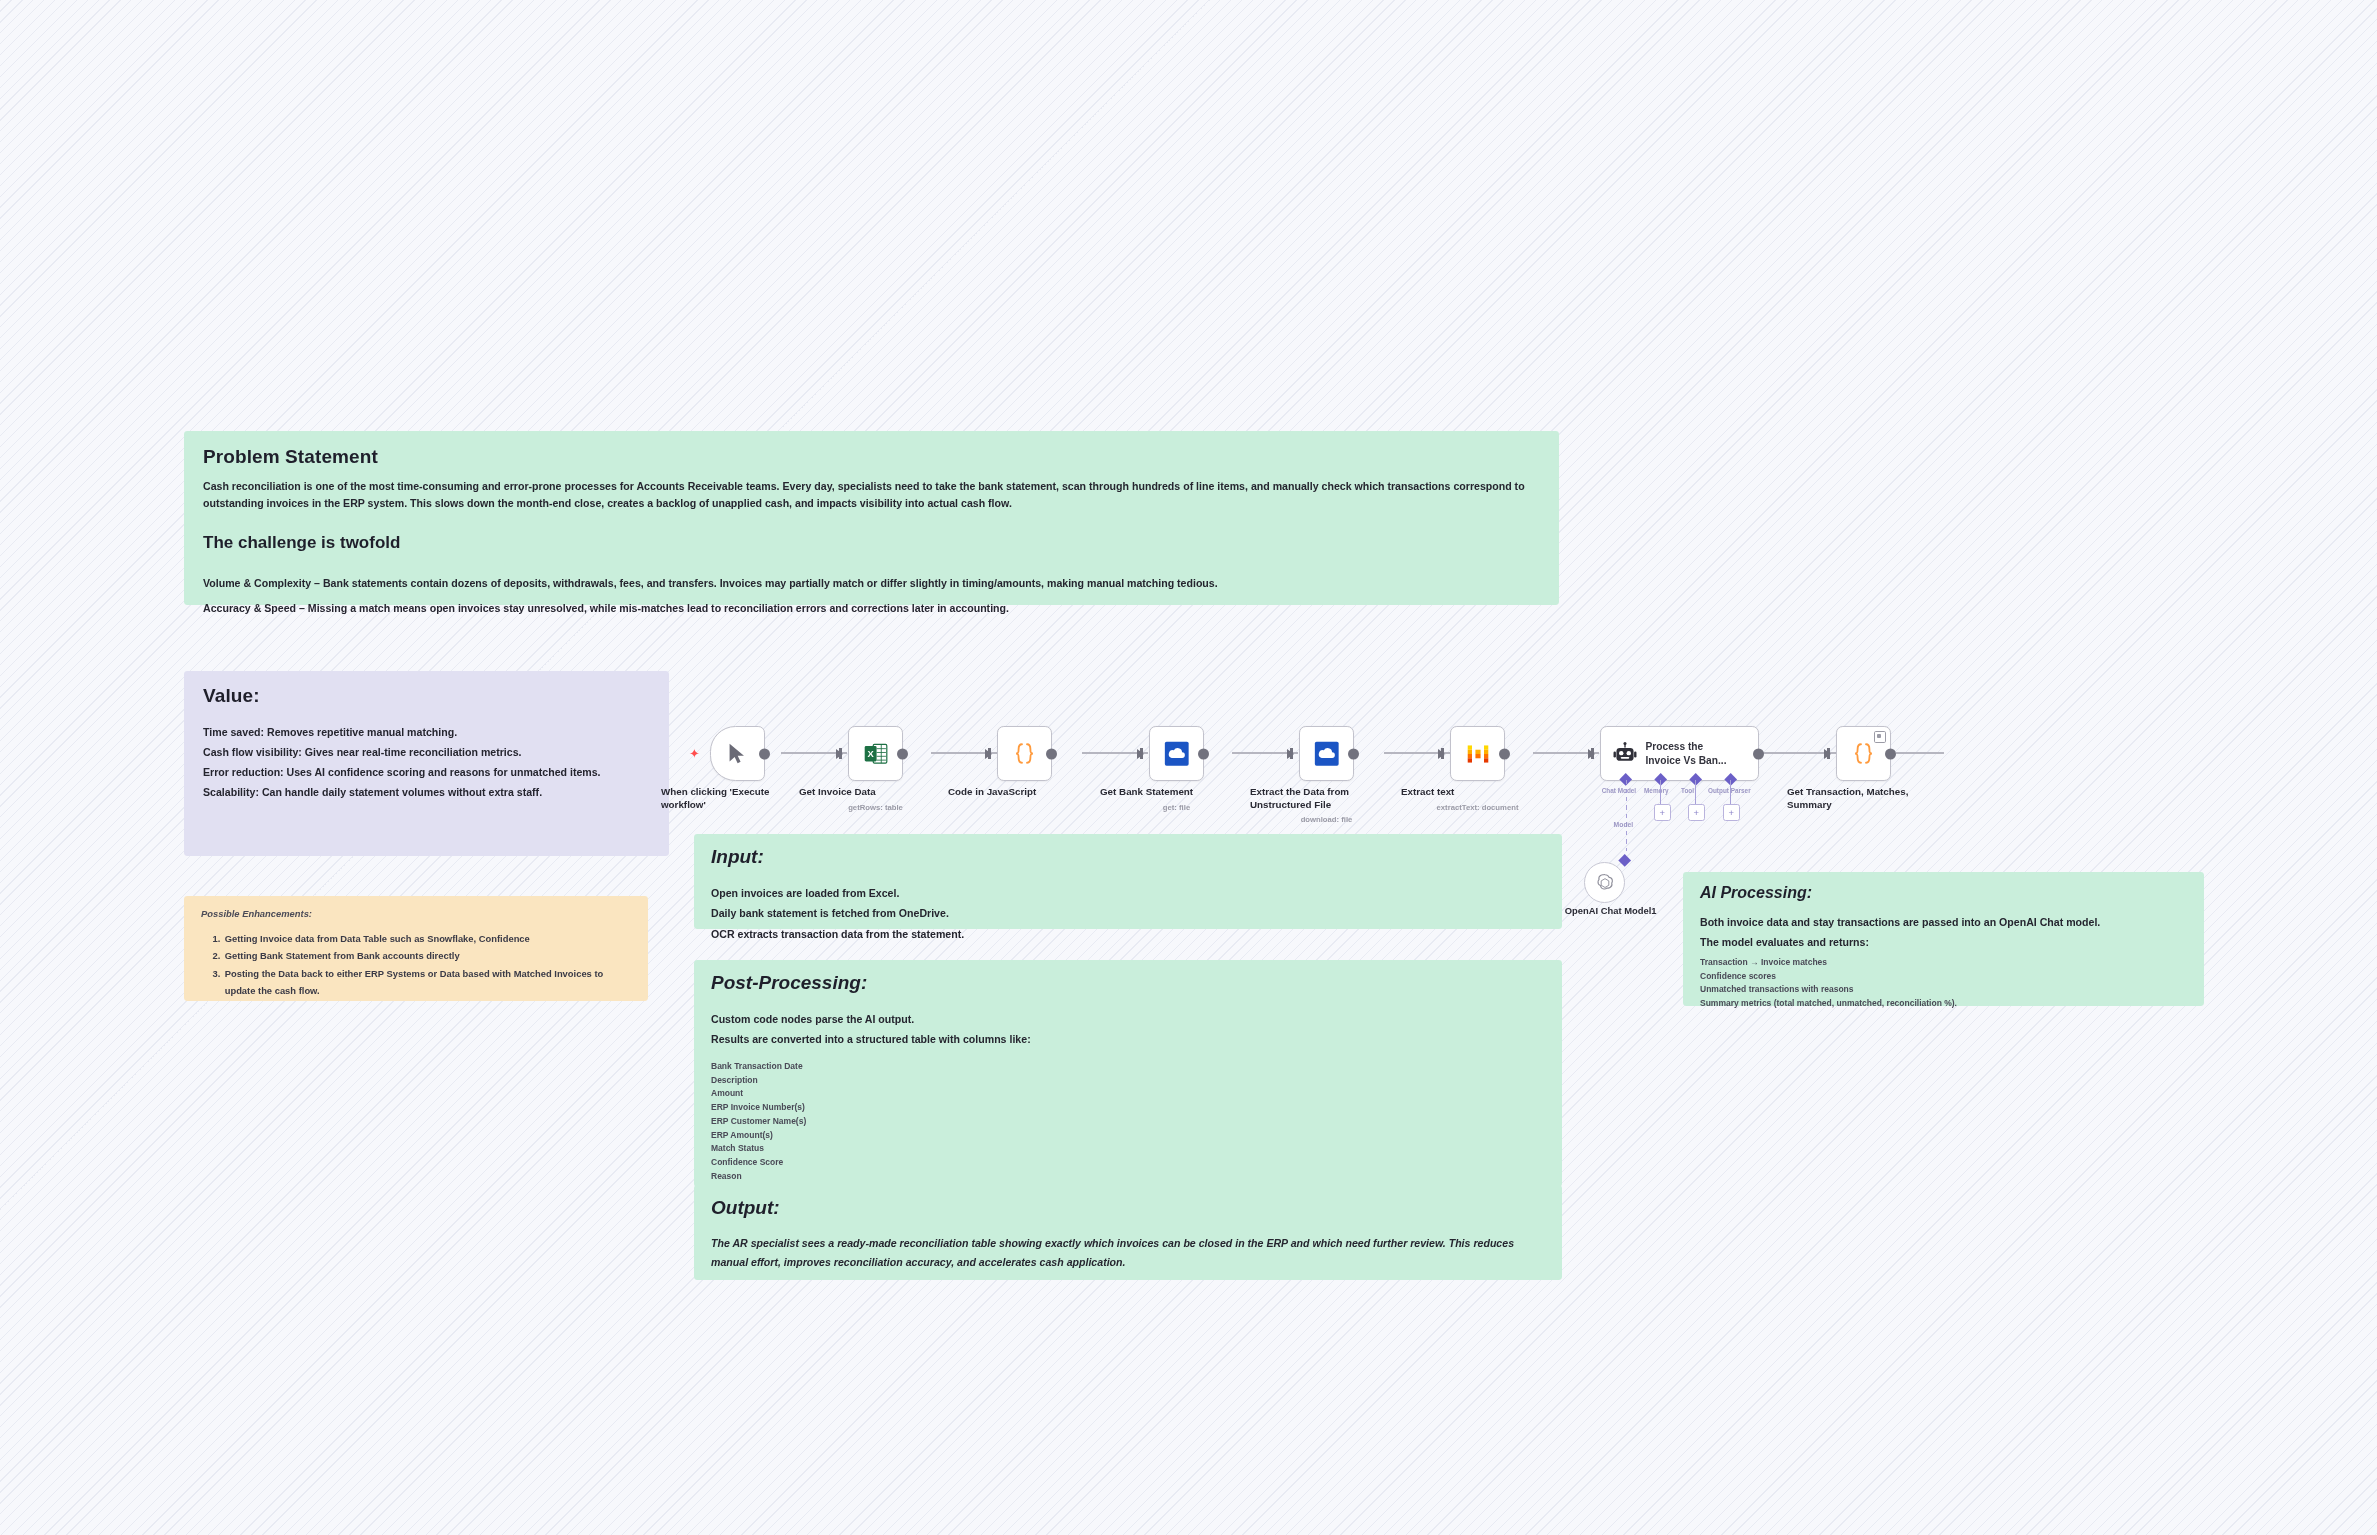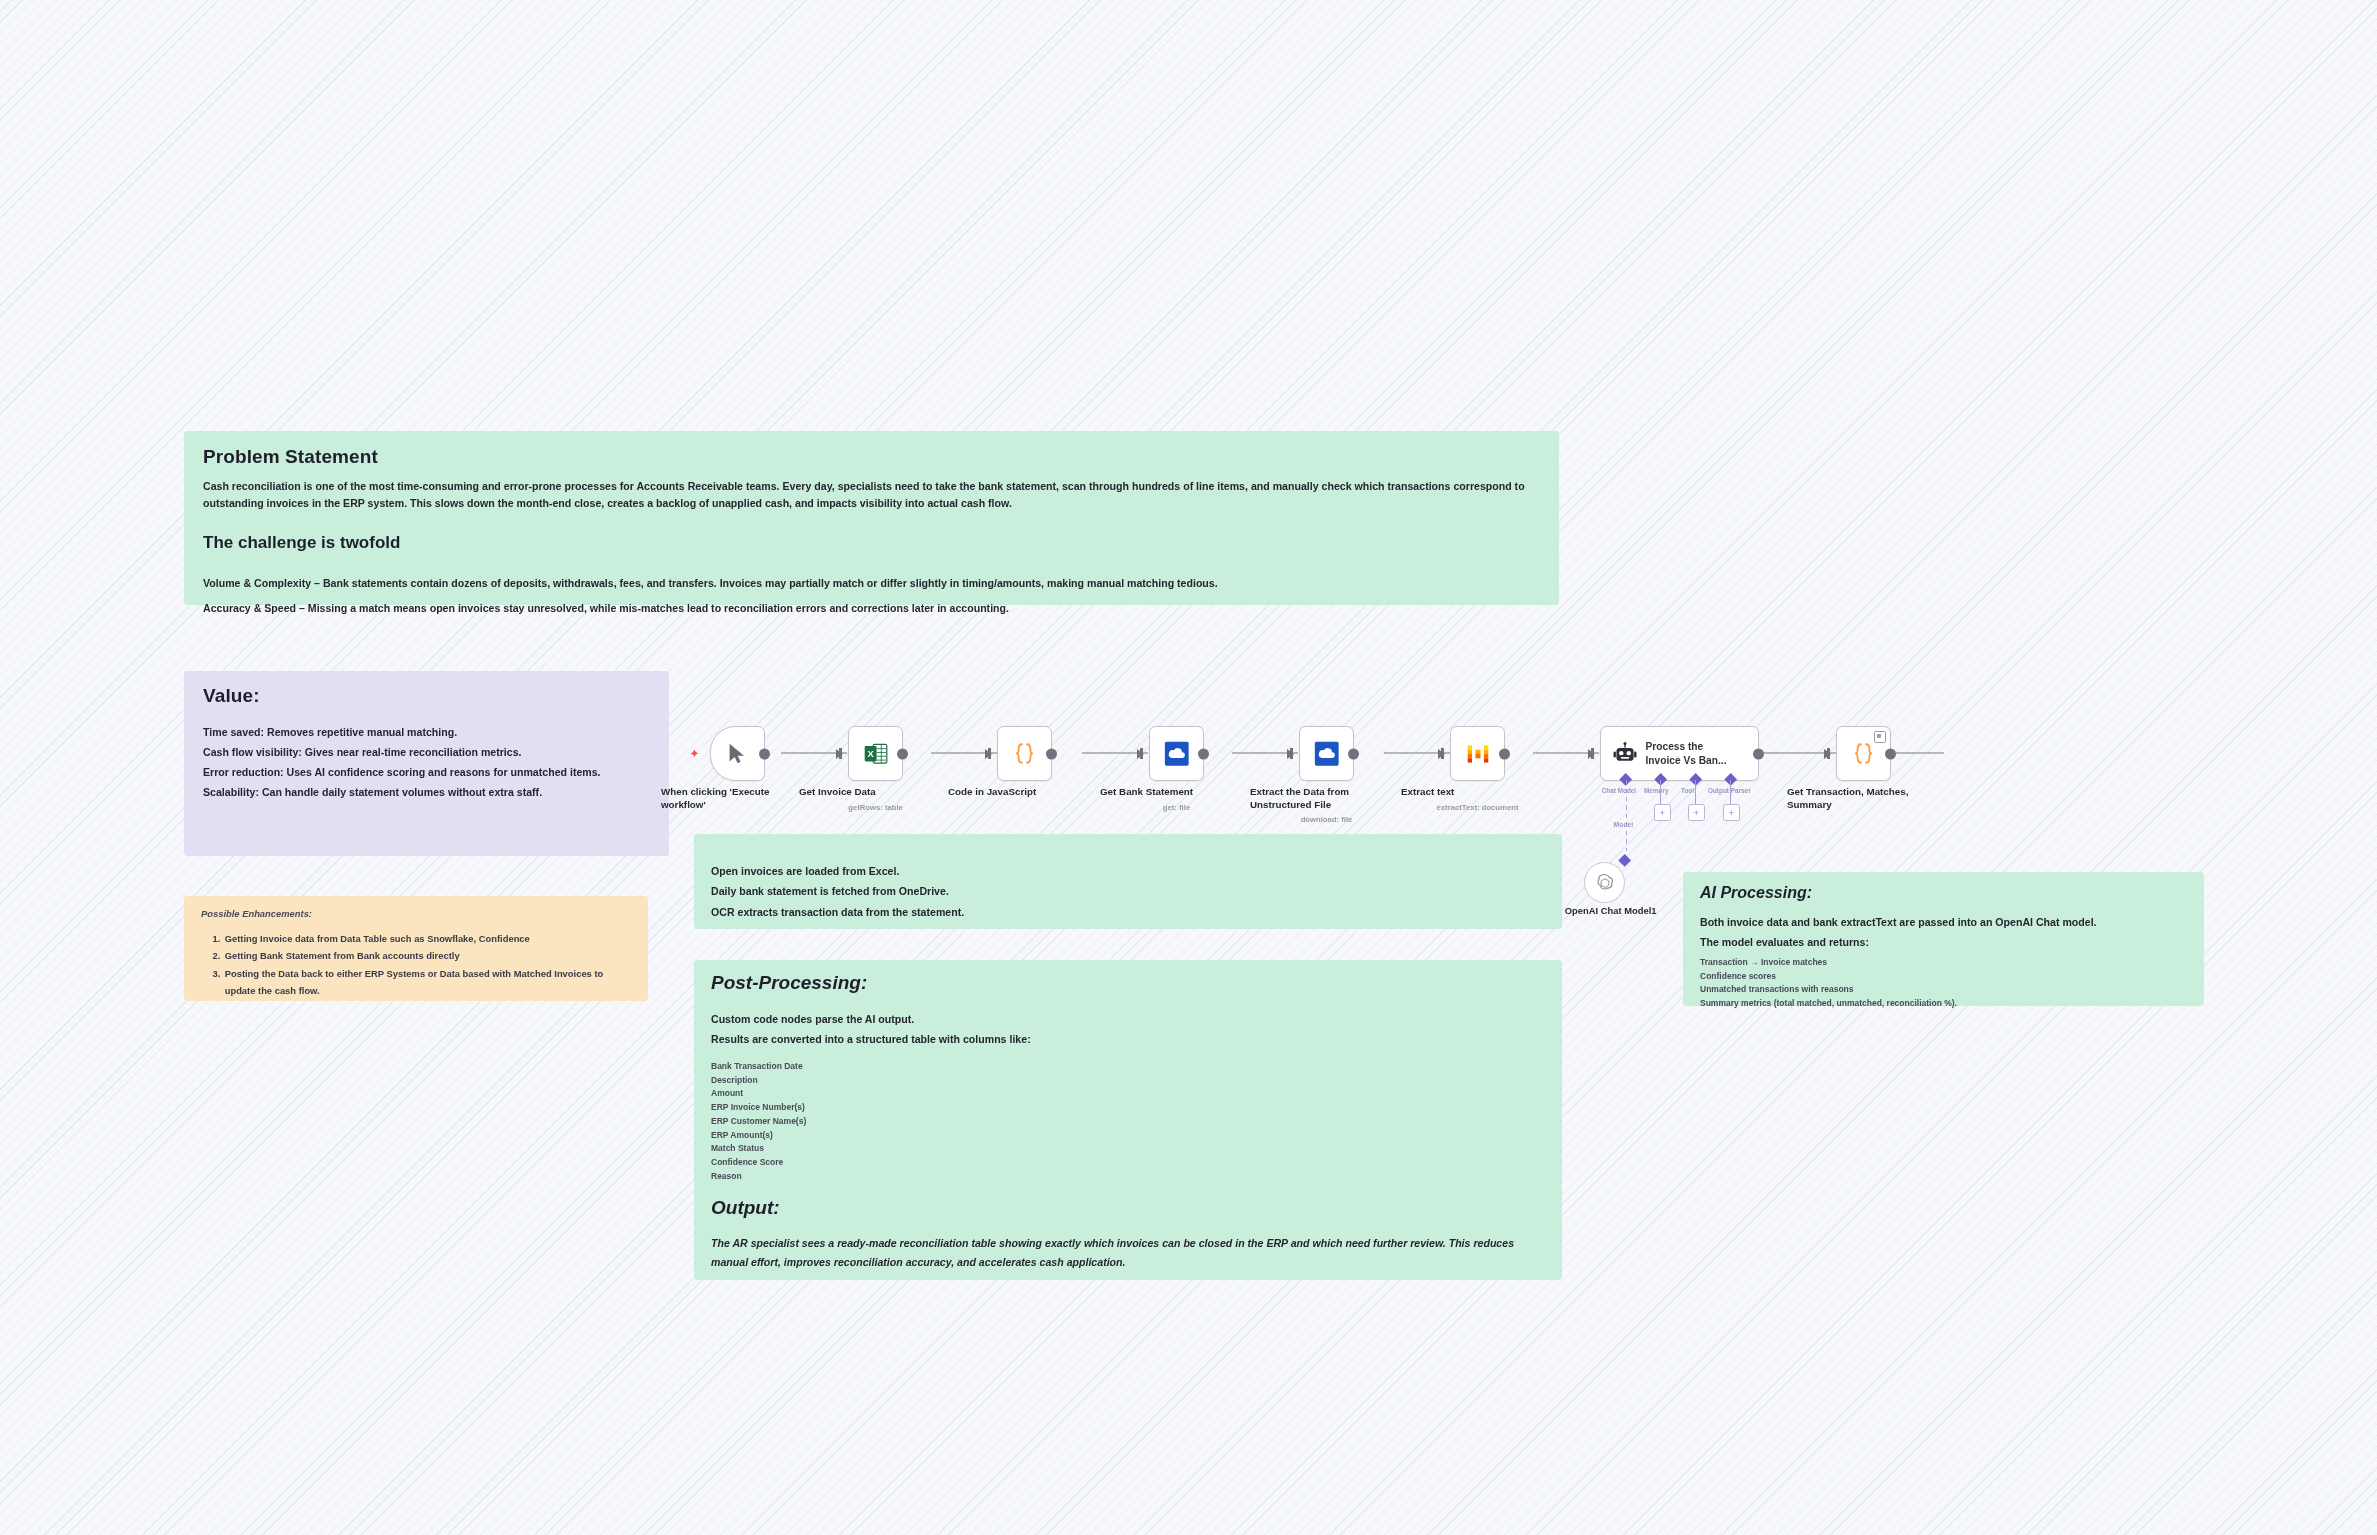--- a/index.html
+++ b/index.html
@@ -130,20 +130,21 @@
     <div class="s-small" style="font-style:italic;font-weight:bold;font-size:9.4px;">Possible Enhancements:</div>
     <div style="height:8.5px"></div>
     <ol class="s-list">
       <li>Getting Invoice data from Data Table such as Snowflake, Confidence</li>
       <li>Getting Bank Statement from Bank accounts directly</li>
       <li>Posting the Data back to either ERP Systems or Data based with Matched Invoices to update the cash flow.</li>
     </ol>
   </div>
 
   <div class="sticky green" id="note-input">
+    <div class="s-hi">Input:</div>
     <div class="gap-md"></div>
     <div class="s-p loose">Open invoices are loaded from Excel.</div>
     <div class="s-p loose">Daily bank statement is fetched from OneDrive.</div>
     <div class="s-p loose">OCR extracts transaction data from the statement.</div>
   </div>
 
   <div class="sticky green" id="note-post">
     <div class="s-hi">Post-Processing:</div>
     <div class="gap-md"></div>
     <div class="s-p loose">Custom code nodes parse the AI output.</div>
@@ -164,21 +165,21 @@
 
   <div id="note-output" class="sticky green">
     <div class="s-hi">Output:</div>
     <div class="gap-md"></div>
     <div class="s-p" style="line-height:1.8;font-style:italic;">The AR specialist sees a ready-made reconciliation table showing exactly which invoices can be closed in the ERP and which need further review. This reduces manual effort, improves reconciliation accuracy, and accelerates cash application.</div>
   </div>
 
   <div class="sticky green" id="note-ai">
     <div class="s-hi" style="font-size:16px;">AI Processing:</div>
     <div class="gap-sm"></div>
-    <div class="s-p" style="line-height:1.9;">Both invoice data and bank extractText are passed into an OpenAI Chat model.</div>
+    <div class="s-p" style="line-height:1.9;">Both invoice data and stay transactions are passed into an OpenAI Chat model.</div>
     <div class="s-p" style="line-height:1.9;">The model evaluates and returns:</div>
     <div style="height:3.4px"></div>
     <div>
       <div class="colcap">Transaction → Invoice matches</div>
       <div class="colcap">Confidence scores</div>
       <div class="colcap">Unmatched transactions with reasons</div>
       <div class="colcap">Summary metrics (total matched, unmatched, reconciliation %).</div>
     </div>
   </div>
 

